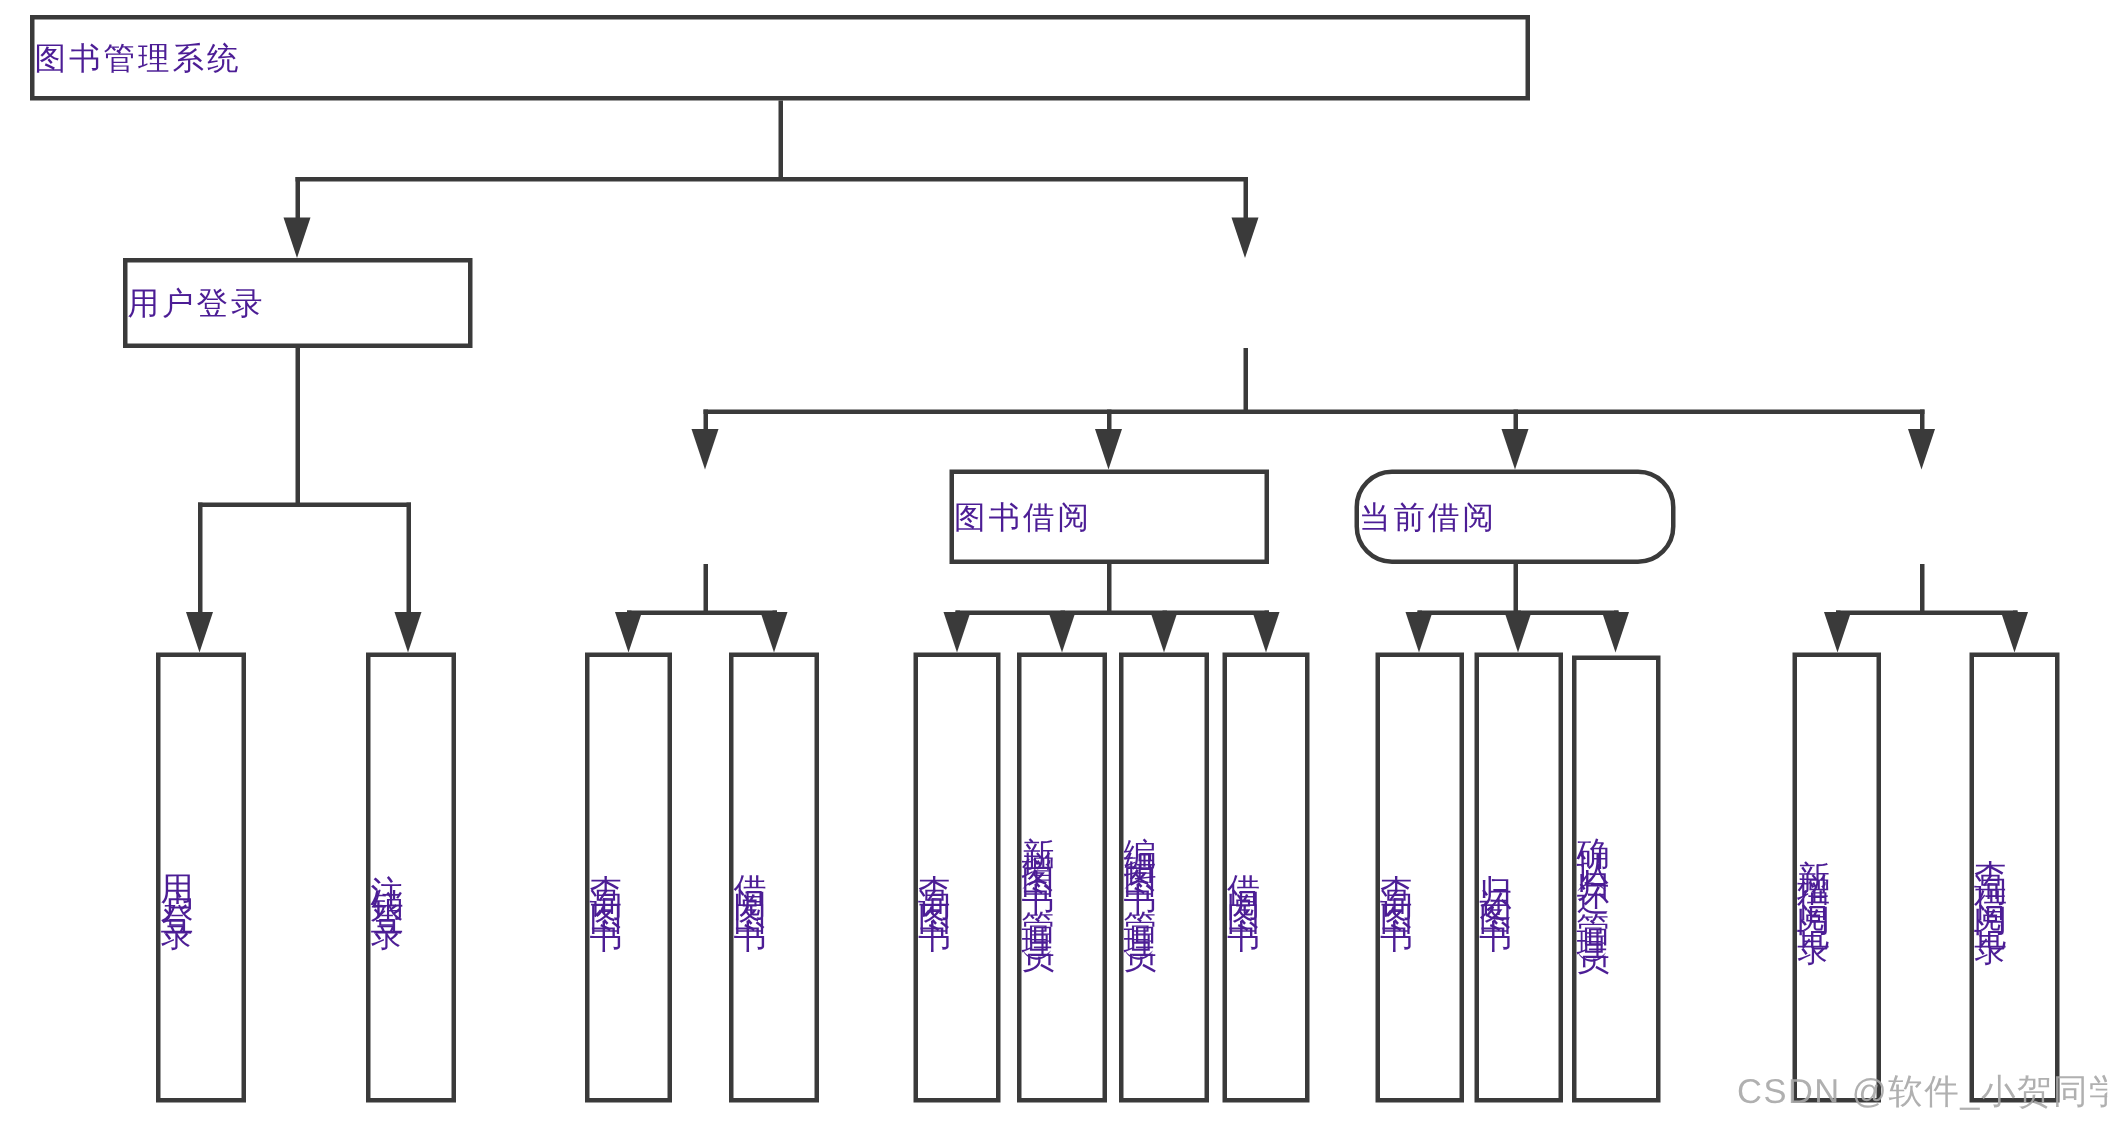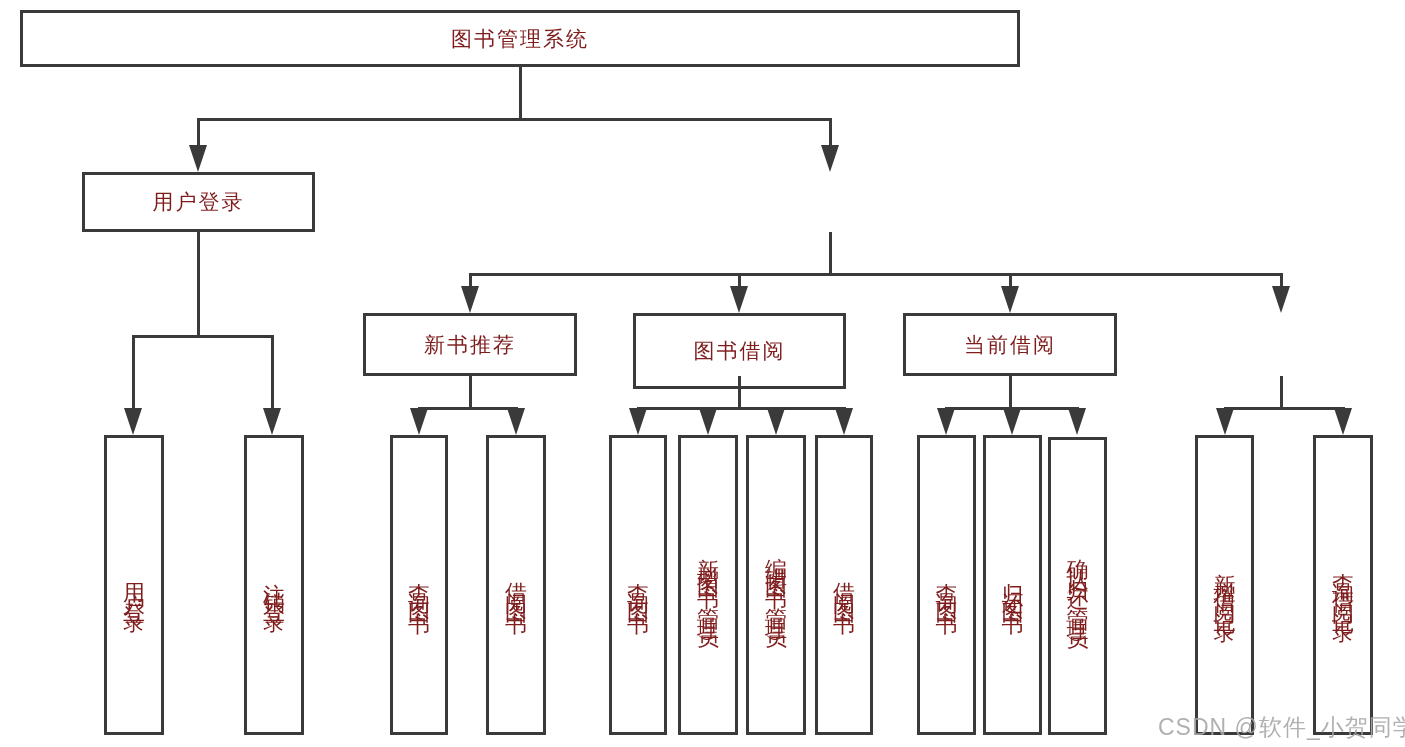--- a/index.html
+++ b/index.html
@@ -11,22 +11,21 @@
     font-family: "Liberation Sans", "DejaVu Sans", sans-serif;
     overflow: hidden;
   }
   .box {
     position: absolute;
     background: #ffffff;
     border: 3px solid #3a3a3a;
     box-sizing: border-box;
     display: flex;
     align-items: center;
-    justify-content: center;
-    color: #7f1d1d;
+    color: #4c1d95;
   }
   .box.h span {
     font-size: 21px;
     letter-spacing: 2px;
     white-space: nowrap;
   }
   .box.v span {
     writing-mode: vertical-rl;
     font-size: 22px;
     letter-spacing: 10px;
@@ -85,27 +84,24 @@
   <div class="hline" style="left:468.5px; top:273px; width:814px;"></div>
   <div class="vline" style="left:468.5px; top:273px; height:15px;"></div>
   <div class="arrow" style="left:461px; top:286px;"></div>
   <div class="vline" style="left:737.5px; top:273px; height:15px;"></div>
   <div class="arrow" style="left:730px; top:286px;"></div>
   <div class="vline" style="left:1008.5px; top:273px; height:15px;"></div>
   <div class="arrow" style="left:1001px; top:286px;"></div>
   <div class="vline" style="left:1279.5px; top:273px; height:15px;"></div>
   <div class="arrow" style="left:1272px; top:286px;"></div>
 
-  <div class="box h" style="left:363px; top:313px; width:214px; height:63px;">
-    <span>新书推荐</span>
-  </div>
-  <div class="box h" style="left:633px; top:313px; width:213px; height:76px;">
+  <div class="box h" style="left:633px; top:313px; width:213px; height:63px;">
     <span>图书借阅</span>
   </div>
-  <div class="box h" style="left:903px; top:313px; width:214px; height:63px;">
+  <div class="box h" style="left:903px; top:313px; width:214px; height:63px;border-radius:25px;">
     <span>当前借阅</span>
   </div>
 
   <div class="vline" style="left:468.5px; top:376px; height:34px;"></div>
   <div class="hline" style="left:417.5px; top:407px; width:100px;"></div>
   <div class="vline" style="left:417.5px; top:407px; height:4px;"></div>
   <div class="arrow" style="left:410px; top:408px;"></div>
   <div class="vline" style="left:514.5px; top:407px; height:4px;"></div>
   <div class="arrow" style="left:507px; top:408px;"></div>
 

